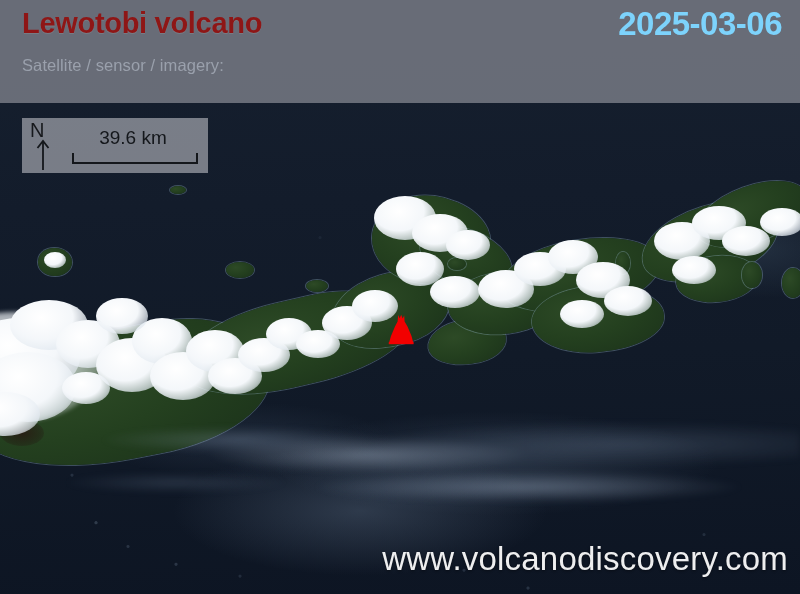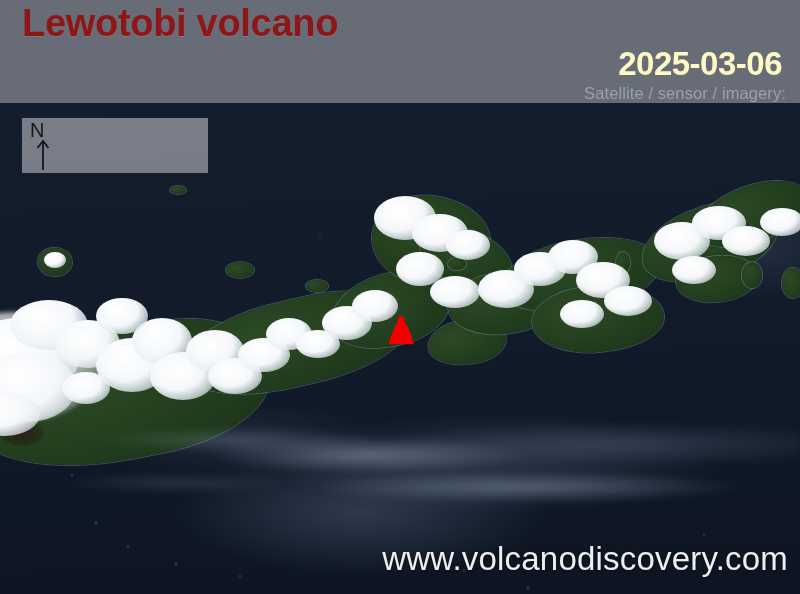--- a/index.html
+++ b/index.html
@@ -95,42 +95,41 @@
     box-sizing: border-box;
     padding: 6px 14px 0 22px;
   }
   #header-top {
     display: flex;
     align-items: flex-start;
     justify-content: space-between;
   }
   #title-text {
     color: #8e1616;
-    font-size: 38px;
+    font-size: 29px;
     font-weight: bold;
     letter-spacing: -.3px;
     line-height: 34px;
     text-shadow: 0 1px 0 rgba(255,255,255,.10);
   }
   #date-text {
-    color: #fef9c3;
+    color: #7dd3fc;
     font-size: 33px;
     font-weight: bold;
     line-height: 36px;
     letter-spacing: -.5px;
     padding-right: 4px;
-    margin-top: 40px;
   }
   .subtitle-line {
     color: #9aa0ac;
     font-size: 16.5px;
     line-height: 22px;
     letter-spacing: .1px;
   }
-  #subtitle-block { margin-top: 0; text-align: right; }
+  #subtitle-block { margin-top: 12px; }
 
   
   #scale-box {
     position: absolute;
     left: 22px; top: 118px;
     width: 186px; height: 55px;
     background: rgba(146,150,159,.80);
     display: flex;
     align-items: stretch;
   }
@@ -314,20 +313,26 @@
   </div>
 
   <div id="scale-box">
     <div id="north-group">
       <div id="north-label">N</div>
       <svg id="north-arrow" viewBox="0 0 14 32">
         <line x1="7" y1="32" x2="7" y2="4" stroke="#14171b" stroke-width="1.8"></line>
         <polyline points="1.5,10 7,3 12.5,10" fill="none" stroke="#14171b" stroke-width="1.8"></polyline>
       </svg>
     </div>
+    <div id="scale-group">
+      <div id="scale-label">39.6 km</div>
+      <div id="scale-ruler">
+          <span></span>
+        </div>
+    </div>
   </div>
 
   <svg id="volcano-marker" viewBox="0 0 26 32">
     <path d="M10.2 1.0 L11.6 4.2 L13.2 0.8 L14.6 4.4 L16.2 1.6 L16.6 7.6
              L19.5 12.5 L23.5 22.0 L25.5 29.5
              L0.8 29.5 L3.0 22.0 L7.0 12.5 L9.6 7.6 Z" fill="#f20000"></path>
     <rect x="0.8" y="28.0" width="24.7" height="2.2" fill="#f20000"></rect>
   </svg>
 
   <div id="watermark">www.volcanodiscovery.com</div>

